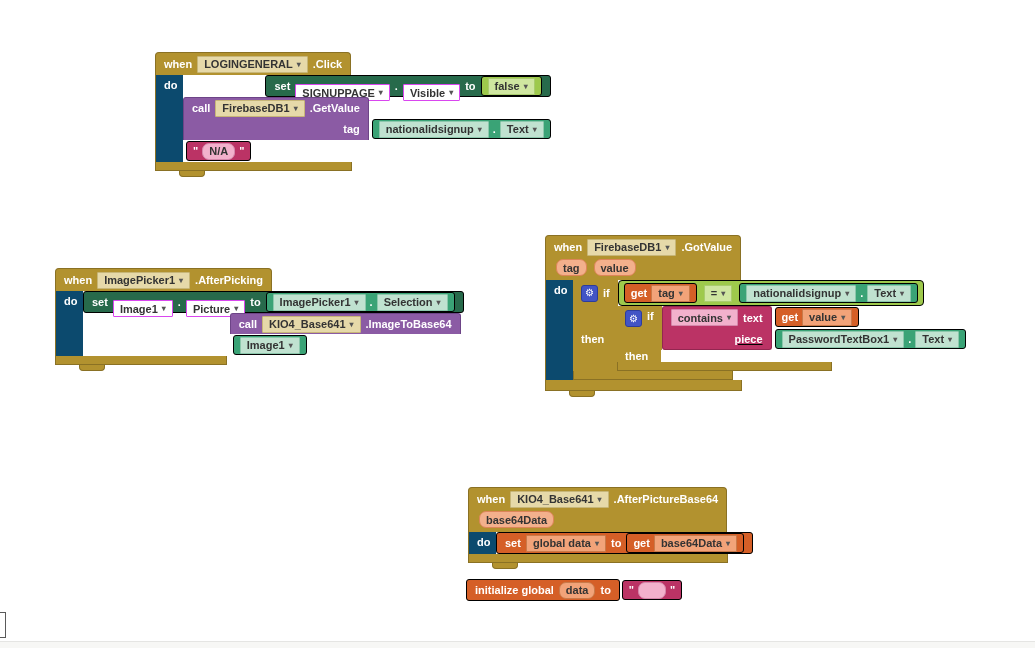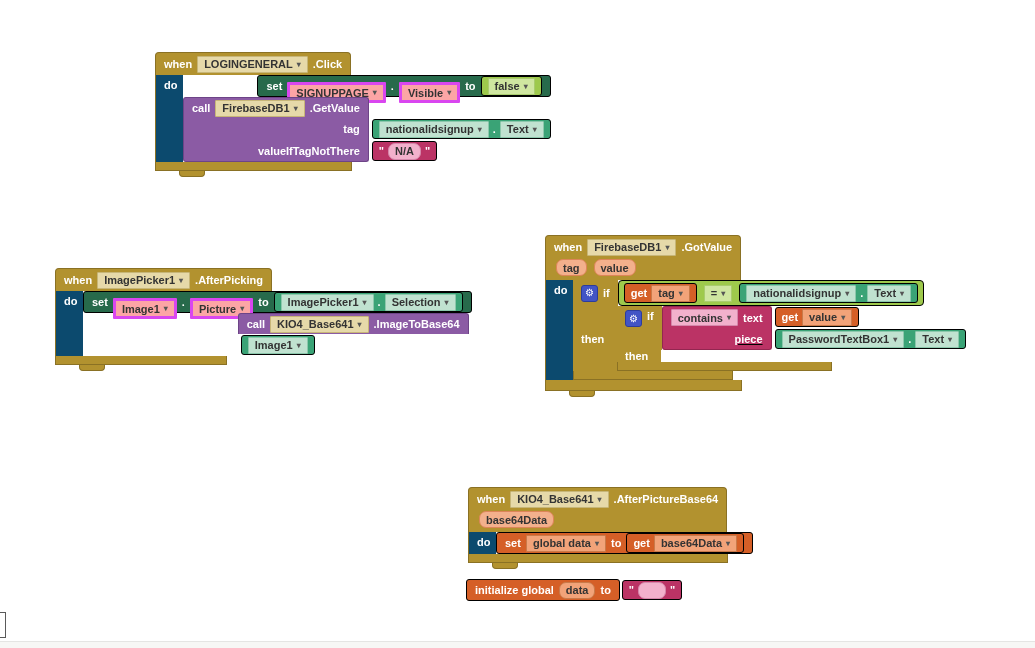--- a/index.html
+++ b/index.html
@@ -15,21 +15,21 @@
   .dd{display:inline-flex;align-items:center;height:15px;padding:0 6px;border-radius:1px;
       font-size:11px;font-weight:bold;color:#333;white-space:nowrap;}
   .dd::after{content:"▾";font-size:8px;margin-left:4px;color:#555;}
   .fld{display:inline-flex;align-items:center;justify-content:center;height:15px;min-width:12px;padding:0 6px;
       border-radius:7px;font-size:11px;font-weight:bold;color:#333;white-space:nowrap;}
   
   .gold{background:#B2922F;}
   .goldb{border:1px solid #8A7124;}
   .goldfld{background:#E6D9A9;border:1px solid #C7B678;}
   .dgreen{background:#276A4B;border-color:#1C5038;}
-  .dgreenfld{background:#fca5a5;border:3px solid #d946ef;margin-top:13px;}
+  .dgreenfld{background:#ffffff;border:1px solid #d946ef;margin-top:13px;}
   .teal{background:#3AA376;border-color:#2B7E59;}
   .tealfld{background:#C0E2D0;border:1px solid #8CC8AC;}
   .lgreen{background:#9EC94C;border-color:#7FA93C;}
   .lgreenfld{background:#CFE6A0;border:1px solid #A9CC6E;}
   .magenta{background:#BB3365;border-color:#932650;}
   .magentafld{background:#F2B1CC;border:1px solid #D687AB;}
   .orange{background:#D55F27;border-color:#AA4B1E;}
   .orangefld{background:#F2A379;border:1px solid #C97A4A;}
   .chip{background:#F3B08C;border:1px solid #DD8558;}
   .red{background:#CC4945;border-color:#A93734;}
@@ -112,23 +112,20 @@
         <div class="vcell"></div>
         <div class="gcell pur argr">
           <span class="lbl">tag</span>
         </div>
         <div class="vcell">
           <span class="vblk teal">
             <span class="dd tealfld">nationalidsignup</span>
             <span class="lbl">.</span>
             <span class="dd tealfld">Text</span>
           </span>
-        </div>
-        <div class="gcell pur argr last">
-          <span class="lbl">valueIfTagNotThere</span>
         </div>
         <div class="vcell">
           <span class="vblk magenta">
             <span class="q">"</span>
             <span class="fld magentafld">N/A</span>
             <span class="q">"</span>
           </span>
         </div>
       </div>
     </div>

